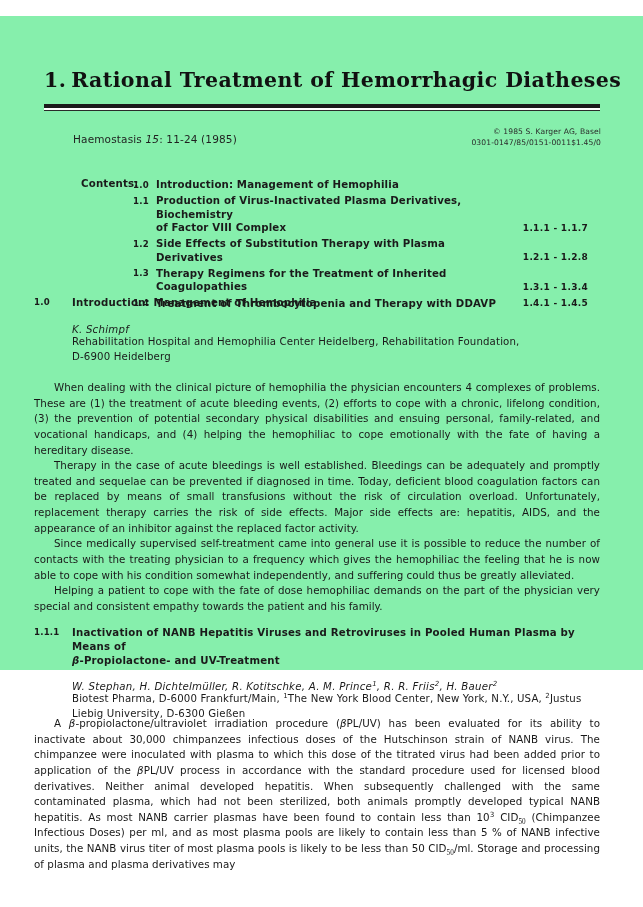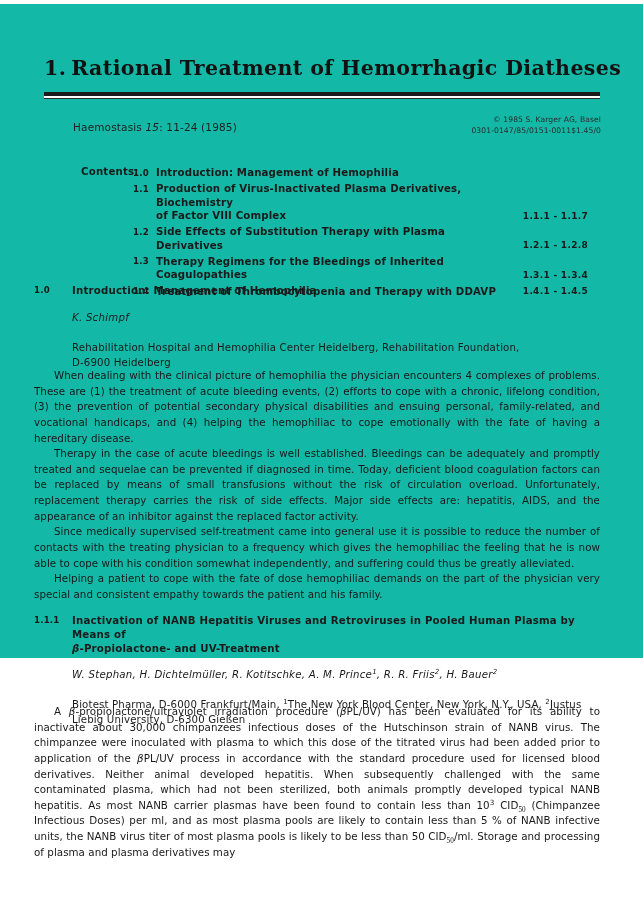--- a/index.html
+++ b/index.html
@@ -10,24 +10,24 @@
   body {
     width: 643px;
     height: 907px;
     position: relative;
     font-family: "DejaVu Sans", sans-serif;
     color: #1a1a1a;
     overflow: hidden;
   }
   .page {
     position: absolute;
-    left: 0; top: 4px;
+    left: 0; top: 16px;
     width: 643px;
     height: 654px;
-    background: #14b8a6;
+    background: #86efac;
   }
 
   
   .title {
     position: absolute;
     left: 44px;
     top: 52px;
     width: 556px;
     font-family: "DejaVu Serif", serif;
     font-weight: bold;
@@ -145,21 +145,21 @@
     font-size: 10.2px;
     letter-spacing: 0.25px;
     margin-left: 38px;
     margin-top: 14px;
   }
   .affil {
     font-size: 10.2px;
     letter-spacing: 0.15px;
     line-height: 1.45;
     margin-left: 38px;
-    margin-top: 18px;
+    margin-top: 0;
   }
   .affil sup, .byline sup {
     font-size: 7px;
     vertical-align: super;
     line-height: 0;
   }
 
   .body-text {
     font-size: 10.3px;
     line-height: 1.52;
@@ -229,21 +229,21 @@
         <div class="toc-num">1.2</div>
         <div class="toc-text">
           <span>Side Effects of Substitution Therapy with Plasma Derivatives</span>
         </div>
         <div class="toc-pages">1.2.1 - 1.2.8</div>
       </div>
 
       <div class="toc-row">
         <div class="toc-num">1.3</div>
         <div class="toc-text">
-          <span>Therapy Regimens for the Bleedings of Inherited Coagulopathies</span>
+          <span>Therapy Regimens for the Treatment of Inherited Coagulopathies</span>
         </div>
         <div class="toc-pages">1.3.1 - 1.3.4</div>
       </div>
 
       <div class="toc-row">
         <div class="toc-num">1.4</div>
         <div class="toc-text">
           <span>Treatment of Thrombocytopenia and Therapy with DDAVP</span>
         </div>
         <div class="toc-pages">1.4.1 - 1.4.5</div>

